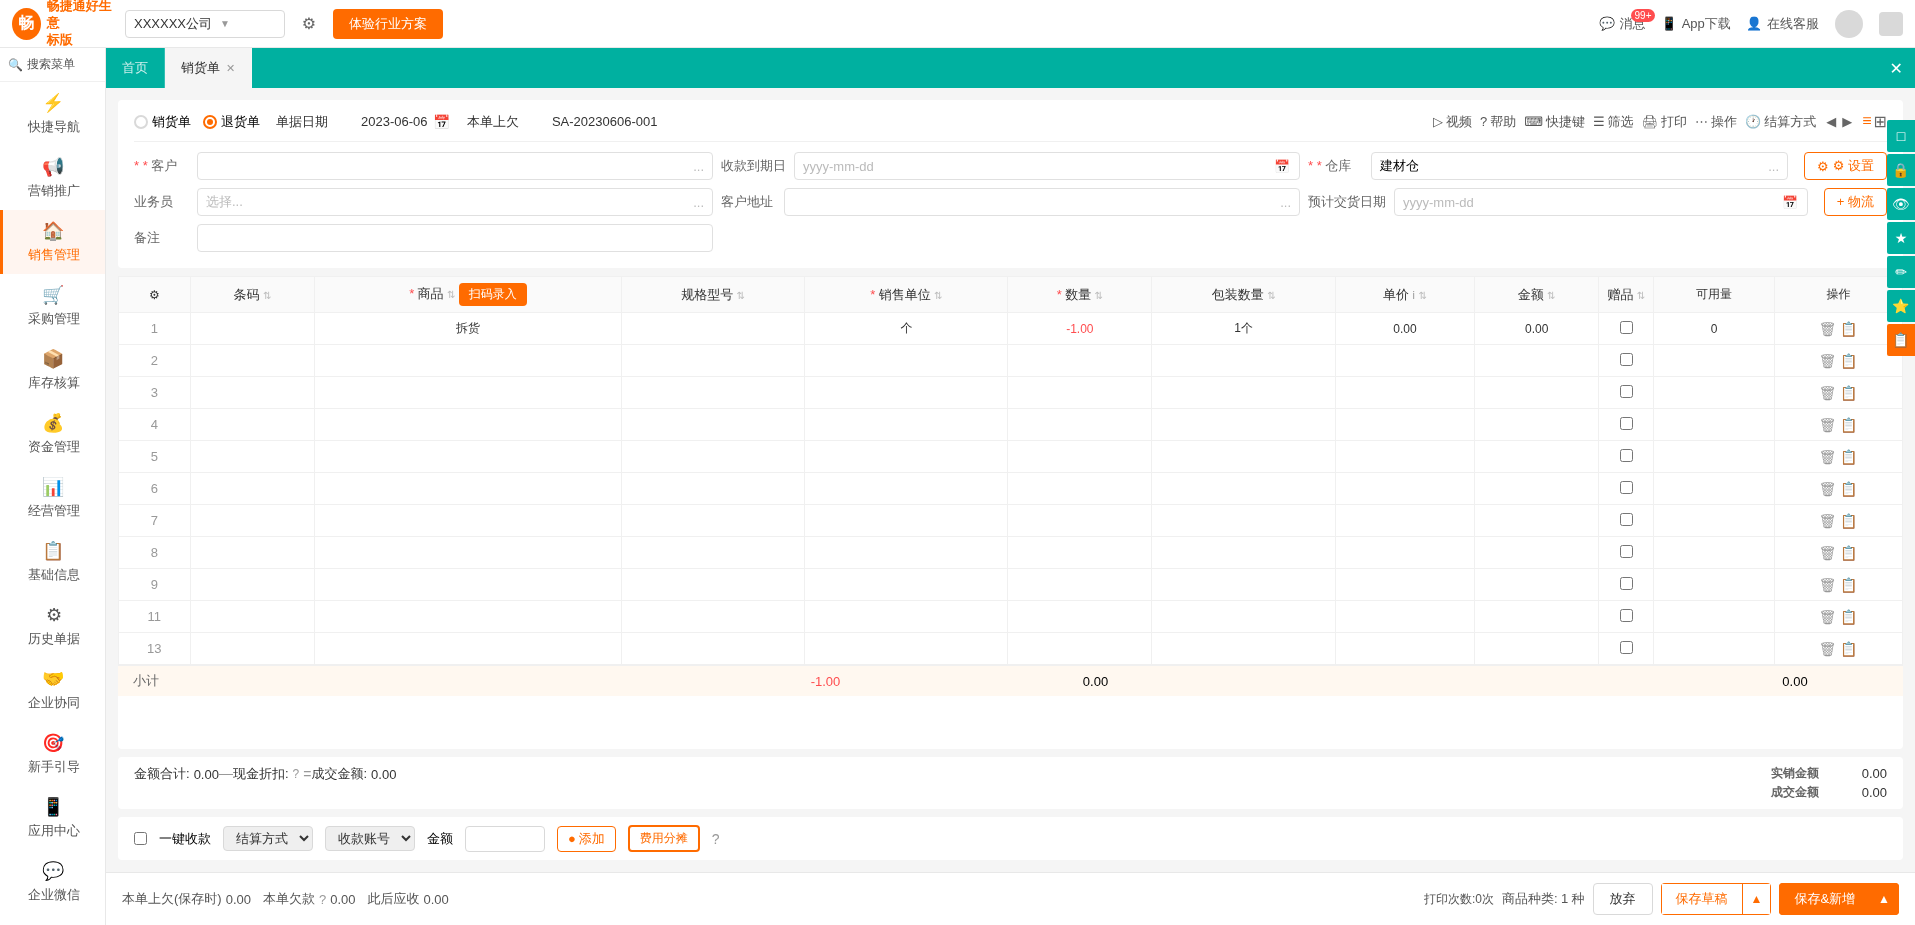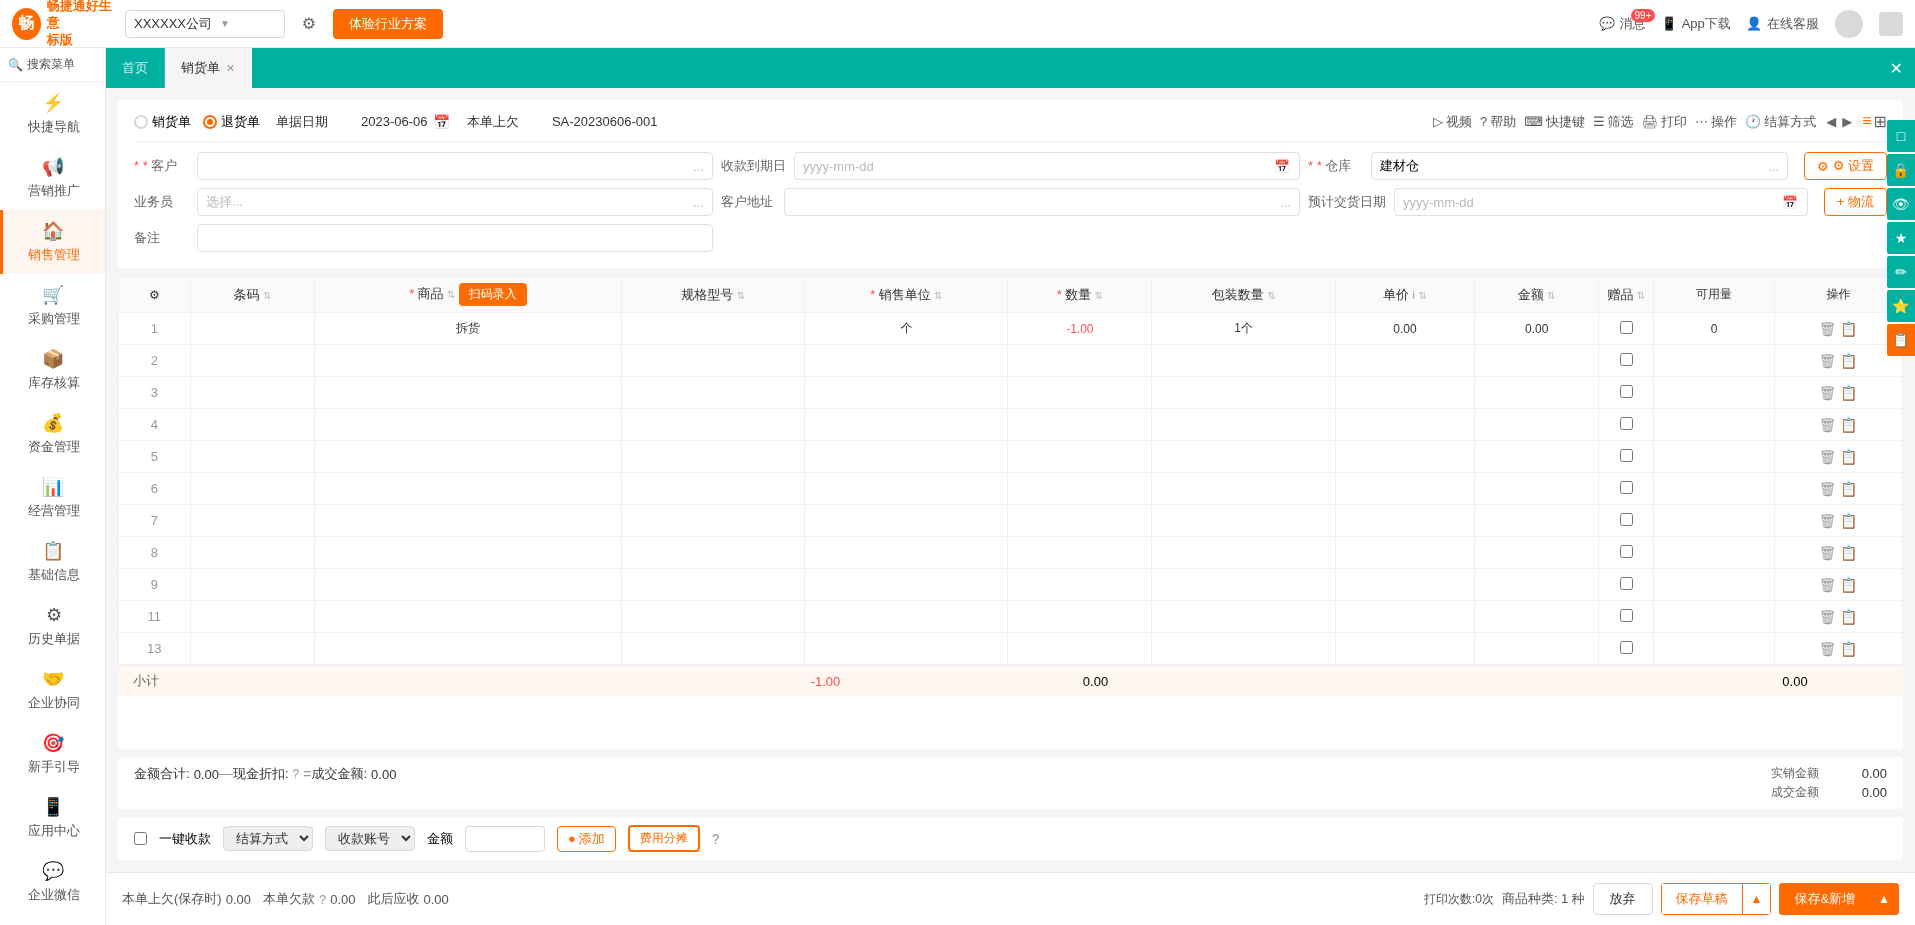--- a/index.html
+++ b/index.html
@@ -295,21 +295,21 @@
     }
     .help-icon { color: #999; cursor: pointer; font-size: 14px; }
 
     
     .amounts-panel {
       margin-left: auto;
       display: flex; flex-direction: column; gap: 2px;
       text-align: right;
     }
     .amount-row { display: flex; gap: 8px; align-items: center; justify-content: flex-end; }
-    .amount-label { color: #666; font-size: 12px; }
+    .amount-label { color: #666; font-size: 12px; font-weight: bold; }
     .amount-value { color: #333; font-weight: 500; min-width: 60px; text-align: right; }
 
     
     .footer-bar {
       background: #fff;
       border-top: 1px solid #e8e8e8;
       padding: 10px 16px;
       display: flex;
       align-items: center;
       gap: 12px;

